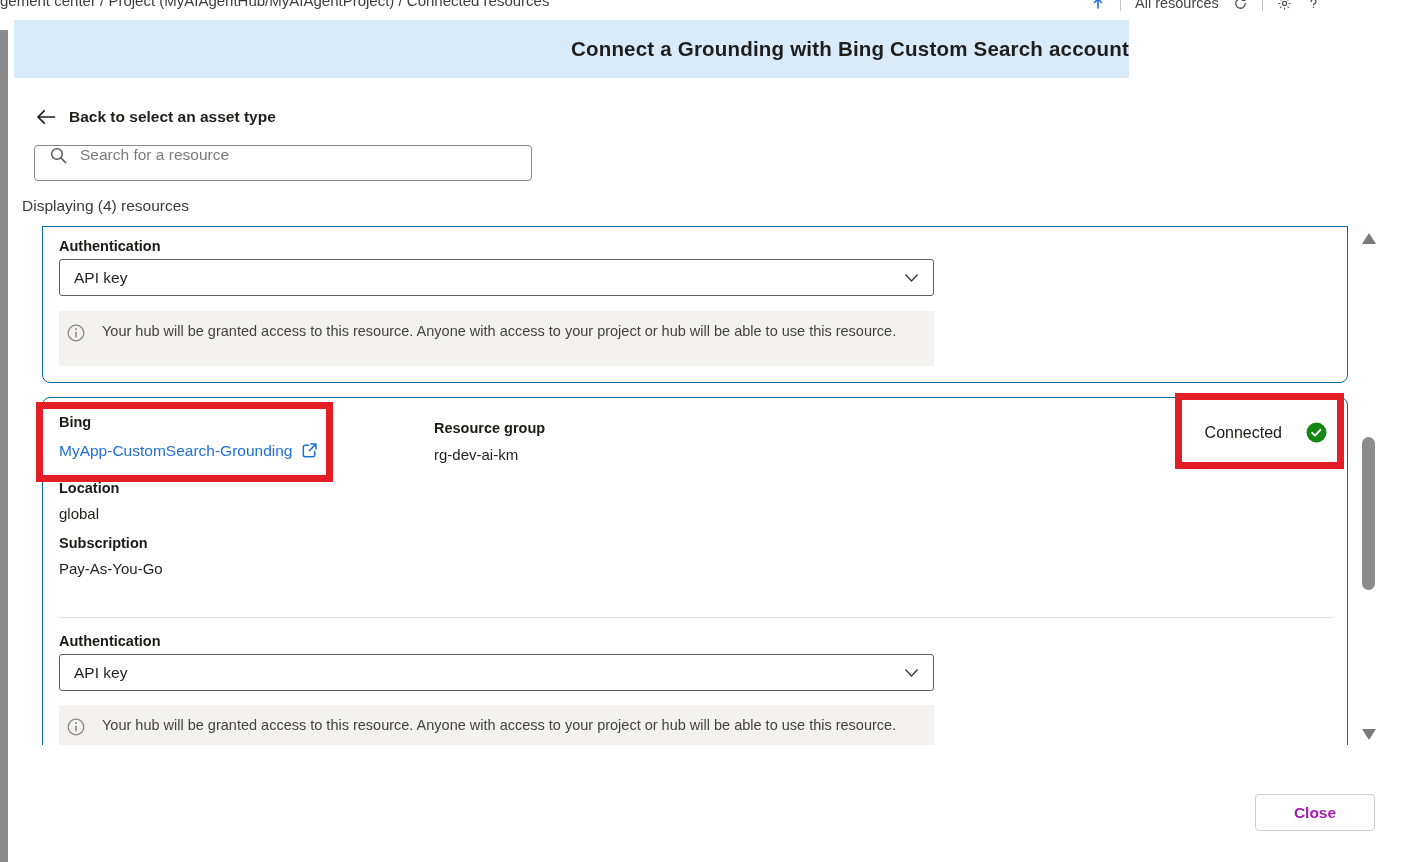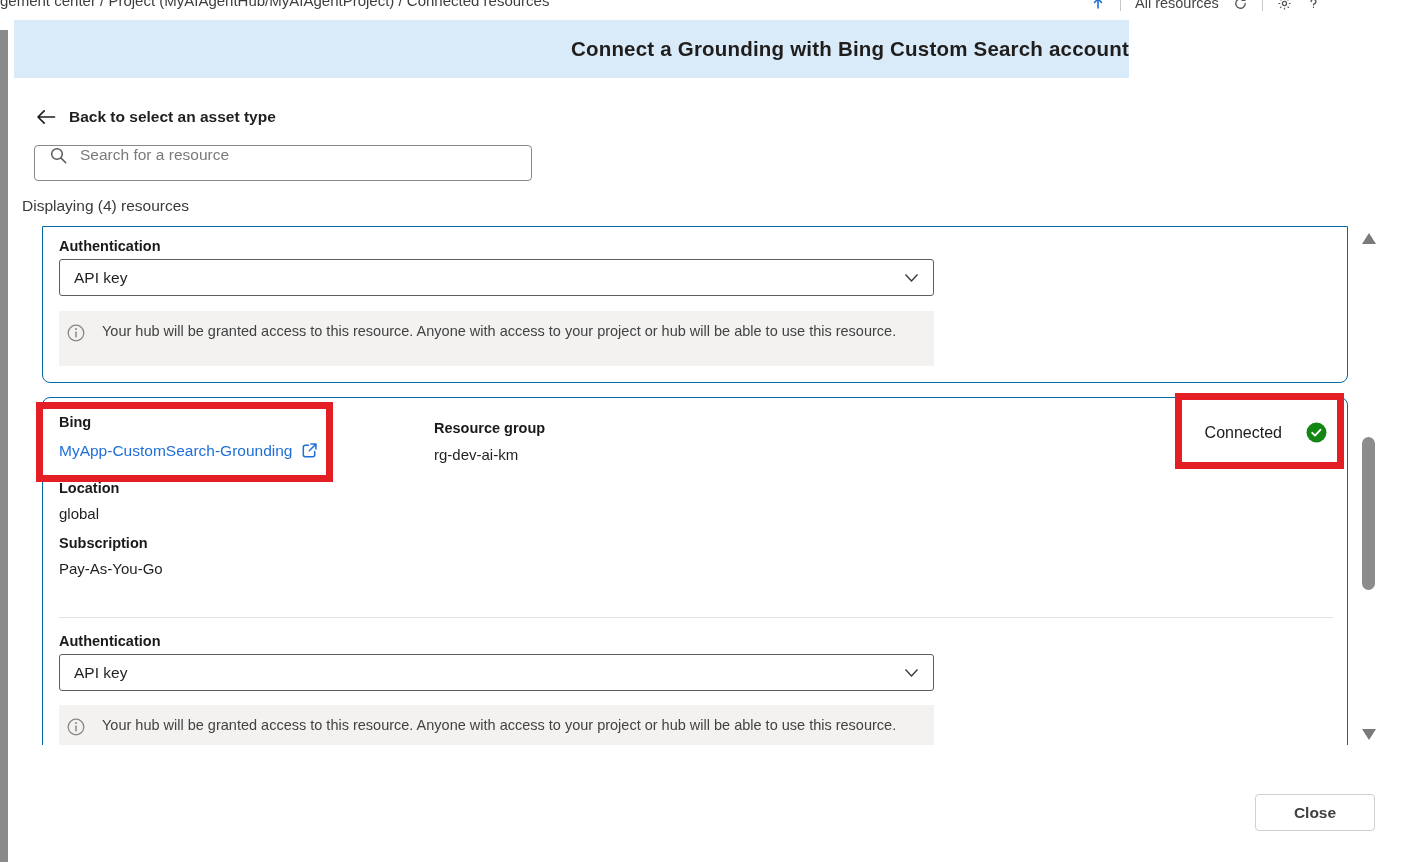--- a/index.html
+++ b/index.html
@@ -67,21 +67,21 @@
 
   
   .sb-up, .sb-down { position:absolute; left:1362px; width:0; height:0;
     border-left:7px solid transparent; border-right:7px solid transparent; cursor:pointer; }
   .sb-up { top:233px; border-bottom:11px solid #7a7a7a; }
   .sb-down { top:729px; border-top:11px solid #7a7a7a; }
   .sb-thumb { position:absolute; left:1362px; top:437px; width:13px; height:153px; background:#8c8c8c;
     border-radius:7px; cursor:pointer; }
 
   .close-btn { position:absolute; left:1255px; top:794px; width:120px; height:37px; background:#fff;
-    border:1px solid #d1cfcd; border-radius:4px; font-size:15.5px; font-weight:700; color:#404040;
+    border:1px solid #d1cfcd; border-radius:4px; font-size:15.5px; font-weight:700; color:#a21caf;
     font-family:"Liberation Sans", sans-serif; cursor:pointer; }
 </style>
 </head>
 <body>
 
 <div class="screen">
 
   <div class="bg-strip">
     <div class="bg-crumb">gement center      /      Project (MyAIAgentHub/MyAIAgentProject)      /      Connected resources</div>
     <div class="bg-tools">

